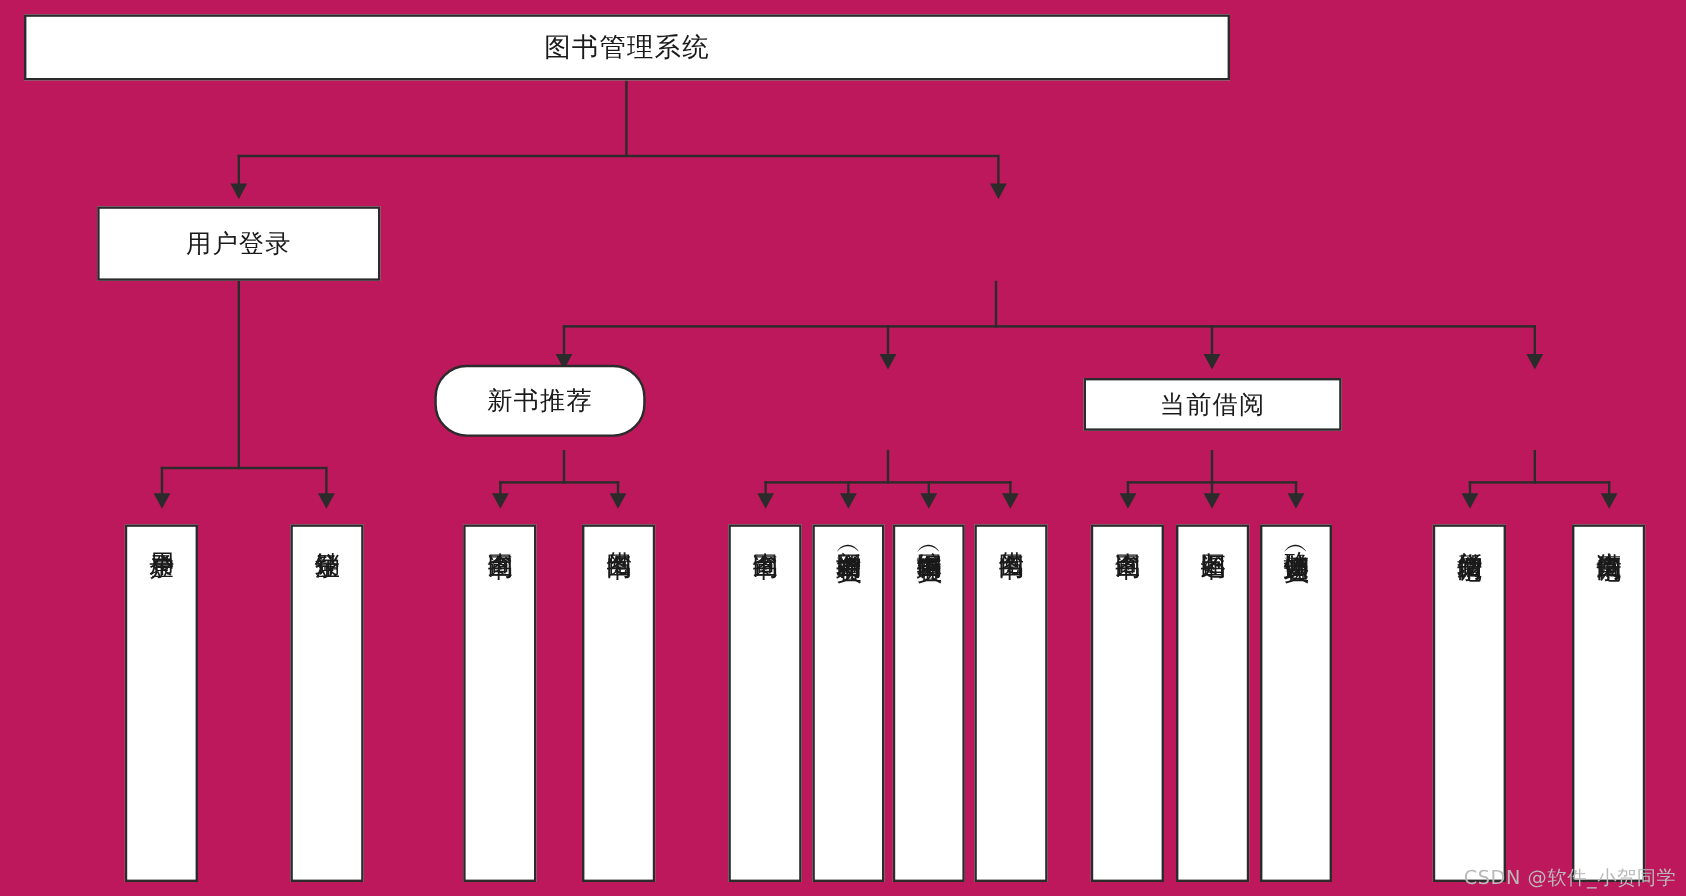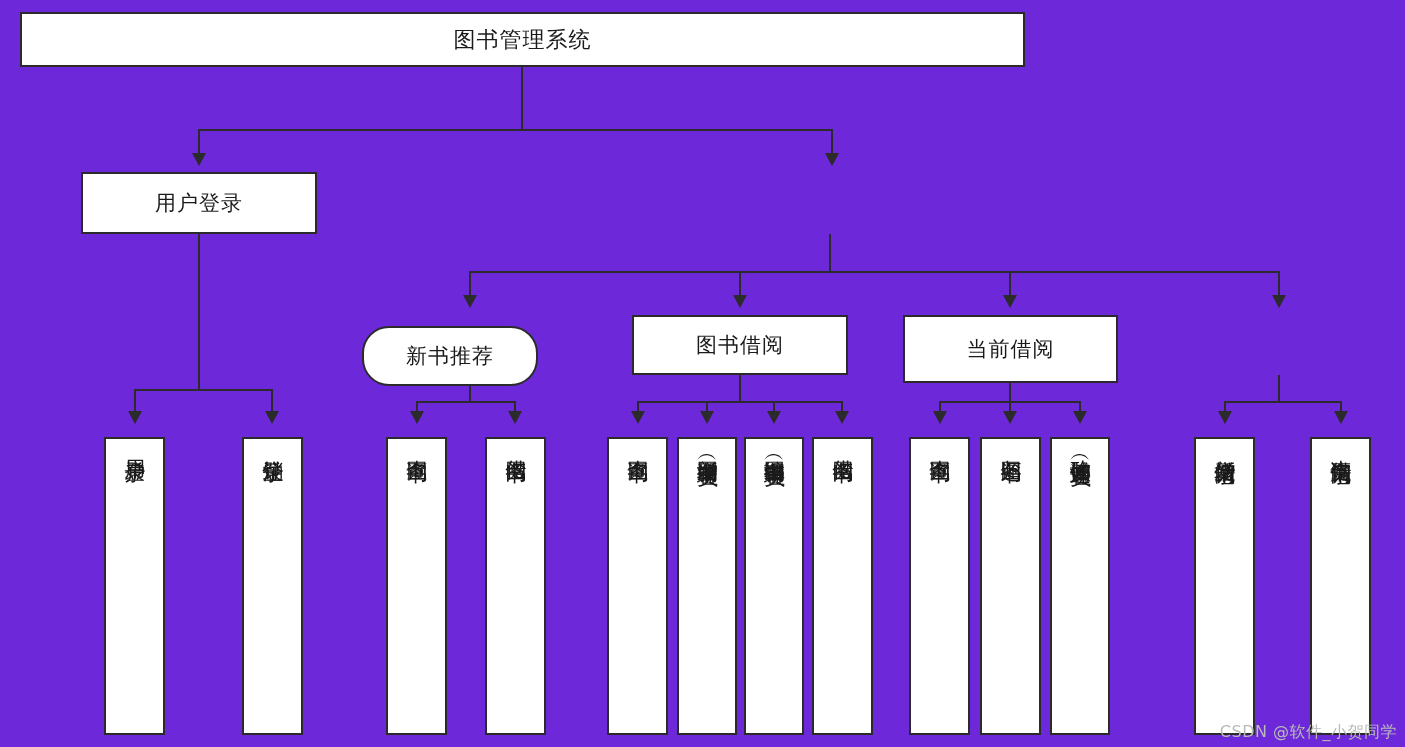--- a/index.html
+++ b/index.html
@@ -8,21 +8,21 @@
     padding: 0;
     background: #ffffff;
   }
   body {
     font-family: "DejaVu Sans", "Liberation Sans", sans-serif;
   }
   #canvas {
     position: relative;
     width: 1405px;
     height: 747px;
-    background: #6d28d9;
+    background: #be185d;
     overflow: hidden;
   }
   
   .box {
     position: absolute;
     box-sizing: border-box;
     border: 2px solid #2b2b2b;
     background: #ffffff;
     display: flex;
     align-items: center;
@@ -87,29 +87,26 @@
 
   <div class="box horiz root" style="left:20px; top:12px; width:1005px; height:55px;">
     <span>图书管理系统</span>
   </div>
 
   <div class="box horiz" style="left:81px; top:172px; width:236px; height:62px;">
     <span>用户登录</span>
   </div>
 
 
-  <div class="box horiz" style="left:362px; top:326px; width:176px; height:60px;border-radius:27px;">
+  <div class="box horiz" style="left:362px; top:304px; width:176px; height:60px;border-radius:27px;">
     <span>新书推荐</span>
   </div>
 
-  <div class="box horiz" style="left:632px; top:315px; width:216px; height:60px;">
-    <span>图书借阅</span>
-  </div>
-
-  <div class="box horiz" style="left:903px; top:315px; width:215px; height:68px;">
+
+  <div class="box horiz" style="left:903px; top:315px; width:215px; height:44px;">
     <span>当前借阅</span>
   </div>
 
 
   <div class="box leaf" style="left:104px; top:437px; width:61px; height:298px;">
     <span class="vtext">用户登录</span>
   </div>
   <div class="box leaf" style="left:242px; top:437px; width:61px; height:298px;">
     <span class="vtext">注销登录</span>
   </div>

